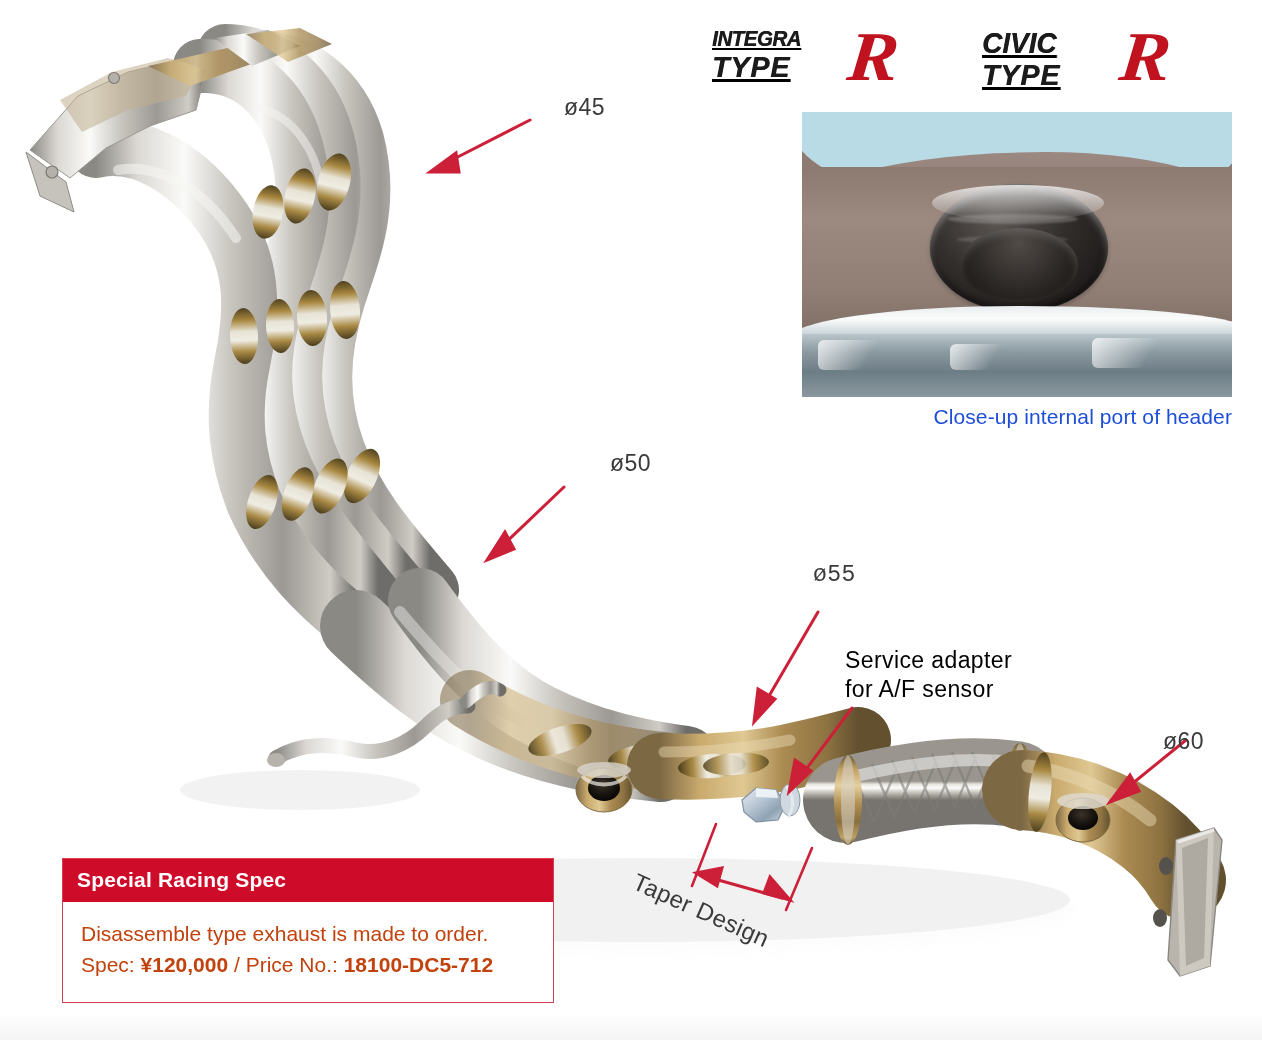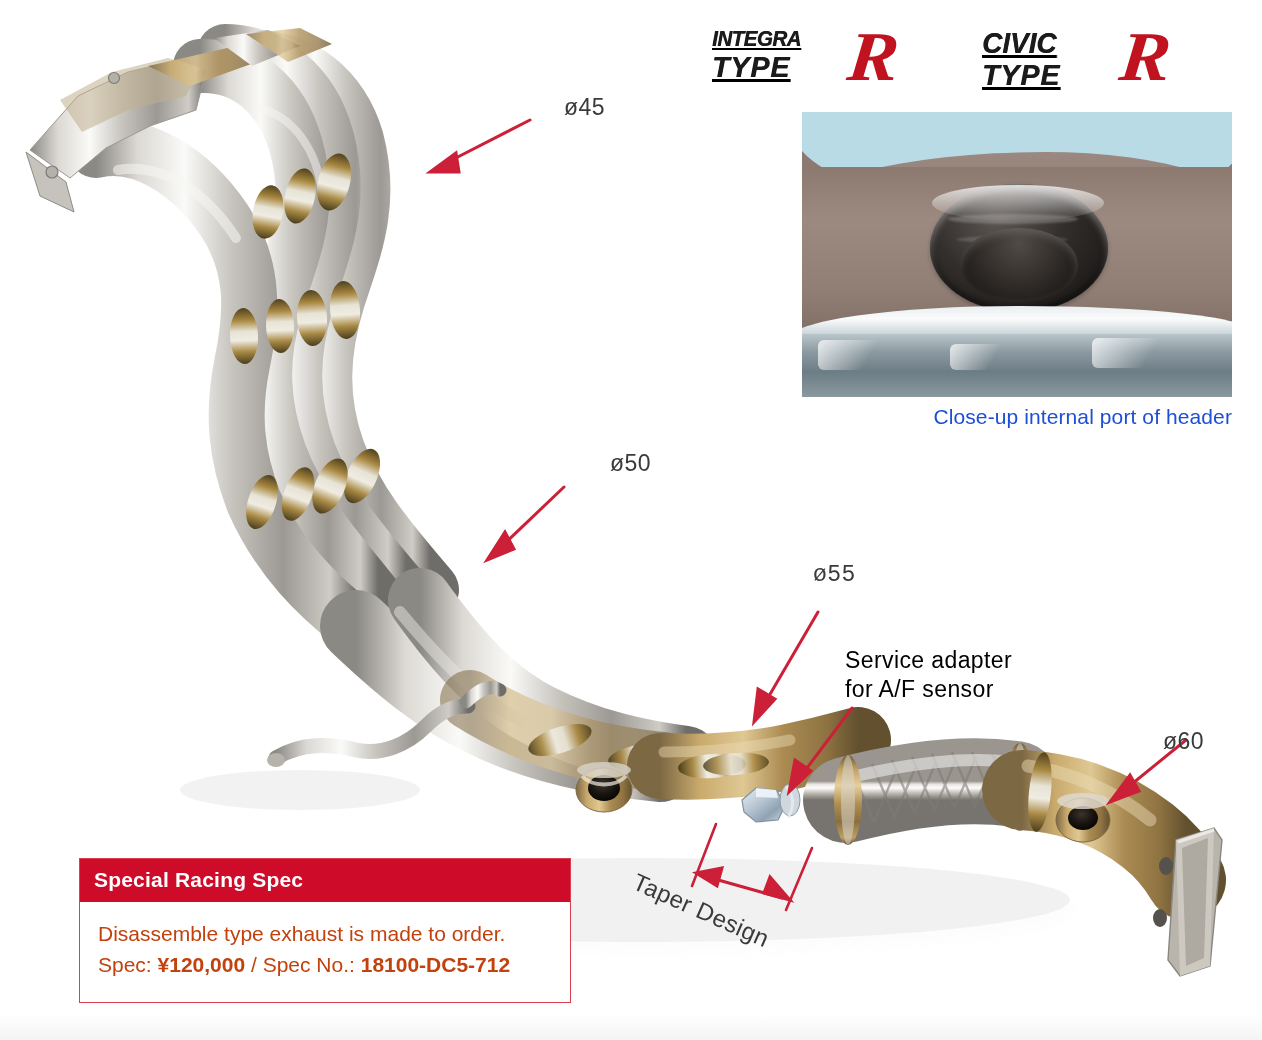--- a/index.html
+++ b/index.html
@@ -250,21 +250,20 @@
 
   
   #spec-box {
     position: absolute;
     left: 62px;
     top: 858px;
     width: 492px;
     border: 1px solid #d8404f;
     background: #ffffff;
     box-sizing: border-box;
-    margin-left: 17px;
   }
   #spec-header {
     background: #ce0c2a;
     color: #ffffff;
     font-size: 21px;
     font-weight: 700;
     padding: 9px 14px 10px 14px;
     letter-spacing: 0.2px;
   }
   #spec-body {
@@ -555,18 +554,18 @@
   <div class="callout" id="cal-50">ø50</div>
   <div class="callout" id="cal-55">ø55</div>
   <div class="callout" id="cal-60">ø60</div>
   <div class="callout blue" id="cal-service">Service adapter for A/F sensor</div>
   <div class="callout" id="cal-taper">Taper Design</div>
 
   <div id="spec-box">
     <div id="spec-header">Special Racing Spec</div>
     <div id="spec-body">
       <div class="line1">Disassemble type exhaust is made to order.</div>
-      <div class="line2"><span>Spec: </span><b>¥120,000</b><span> / Spec No.: </span><b>18100-DC5-712</b></div>
+      <div class="line2"><span>Spec: </span><b>¥120,000</b><span> / Price No.: </span><b>18100-DC5-712</b></div>
     </div>
   </div>
 
   <div class="bottom-band"></div>
 </div>
 
 </body></html>

